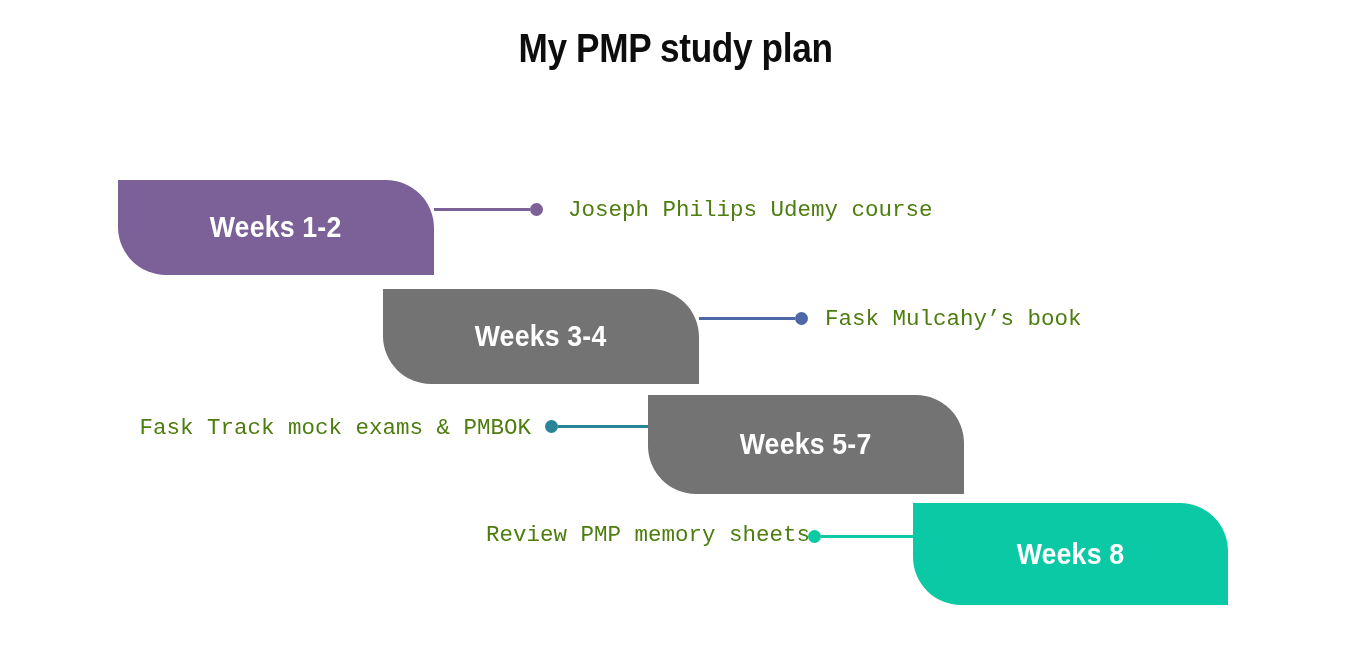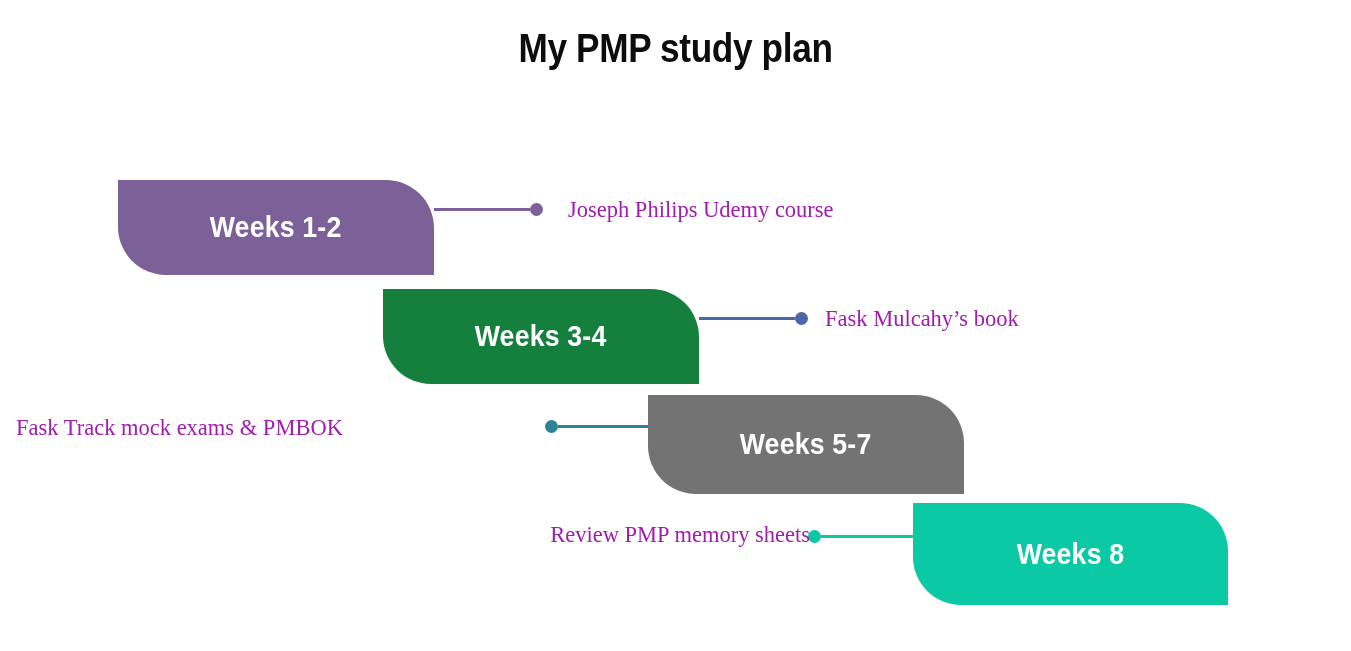--- a/index.html
+++ b/index.html
@@ -84,24 +84,24 @@
   .conn-dot {
     width: 13px;
     height: 13px;
     border-radius: 50%;
     flex: 0 0 auto;
   }
 
   
   .callout {
     position: absolute;
-    font-family: Liberation Serif, serif;
+    font-family: Liberation Mono, monospace;
     font-size: 22.5px;
     font-weight: normal;
-    color: #a21caf;
+    color: #4d7c0f;
     white-space: nowrap;
     line-height: 28px;
   }
   .callout.right { text-align: left; }
   .callout.left  { text-align: right; }
 </style>
 </head>
 <body>
 
 <div id="stage">
@@ -113,40 +113,40 @@
       <span class="bar-label">Weeks 1-2</span>
     </div>
   </div>
   <div class="connector" id="c0" style="top: 202.5px; left: 434px;">
     <div class="conn-line" style="width: 96px; background: rgb(123, 97, 152);"></div>
     <div class="conn-dot" style="background: rgb(123, 97, 152);"></div>
   </div>
   <div class="callout right" id="n0" style="top: 196px; left: 568px;">Joseph Philips Udemy course</div>
 
   <div class="bar-group" id="g1" style="left: 383px; top: 271px; width: 316px; height: 95px;">
-    <div class="bar" id="b1" style="width: 316px; height: 95px; background: #15803d;">
+    <div class="bar" id="b1" style="width: 316px; height: 95px; background: #737373;">
       <span class="bar-label">Weeks 3-4</span>
     </div>
   </div>
   <div class="connector" id="c1" style="top: 311.5px; left: 699px;">
     <div class="conn-line" style="width: 96px; background: rgb(77, 104, 168);"></div>
     <div class="conn-dot" style="background: rgb(77, 104, 168);"></div>
   </div>
   <div class="callout right" id="n1" style="top: 305px; left: 825px;">Fask Mulcahy’s book</div>
 
   <div class="bar-group" id="g2" style="left: 648px; top: 377px; width: 316px; height: 99px;">
     <div class="bar" id="b2" style="width: 316px; height: 99px; background: #737373;">
       <span class="bar-label">Weeks 5-7</span>
     </div>
   </div>
   <div class="connector" id="c2" style="top: 419.5px; left: 545px;">
     <div class="conn-dot" style="background: rgb(42, 132, 150);"></div>
     <div class="conn-line" style="width: 90px; background: rgb(42, 132, 150);"></div>
   </div>
-  <div class="callout left" id="n2" style="top: 414px; left: 0px; width: 531px; padding-left: 16px; text-align: left;">Fask Track mock exams &amp; PMBOK</div>
+  <div class="callout left" id="n2" style="top: 414px; left: 0px; width: 531px; padding-left: 0px; text-align: right;">Fask Track mock exams &amp; PMBOK</div>
 
   <div class="bar-group" id="g3" style="left: 913px; top: 485px; width: 315px; height: 102px; text-align: center;">
     <div class="bar" id="b3" style="width: 315px; height: 102px; background: rgb(11, 201, 164);">
       <span class="bar-label">Weeks 8</span>
     </div>
   </div>
   <div class="connector" id="c3" style="top: 529px; left: 808px;">
     <div class="conn-dot" style="background: rgb(11, 201, 164);"></div>
     <div class="conn-line" style="width: 92px; background: rgb(11, 201, 164);"></div>
   </div>

